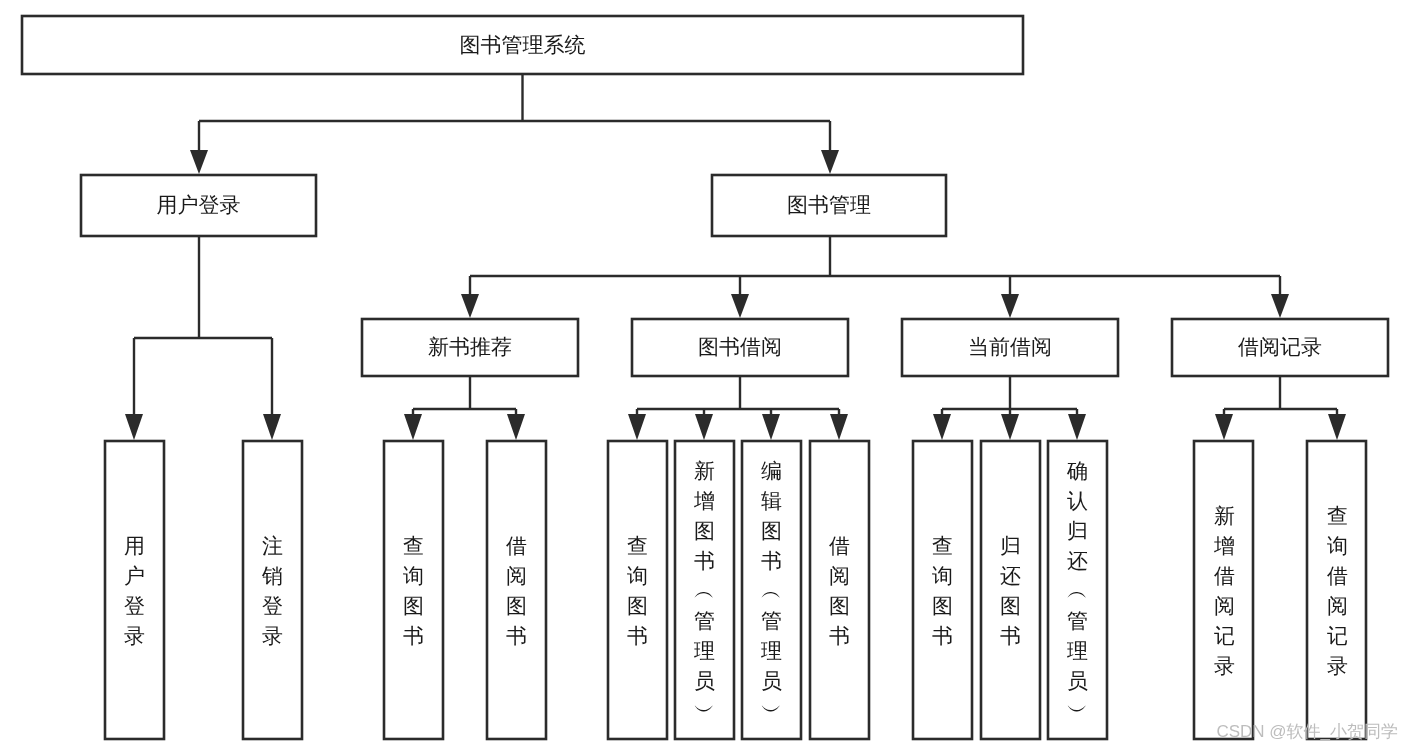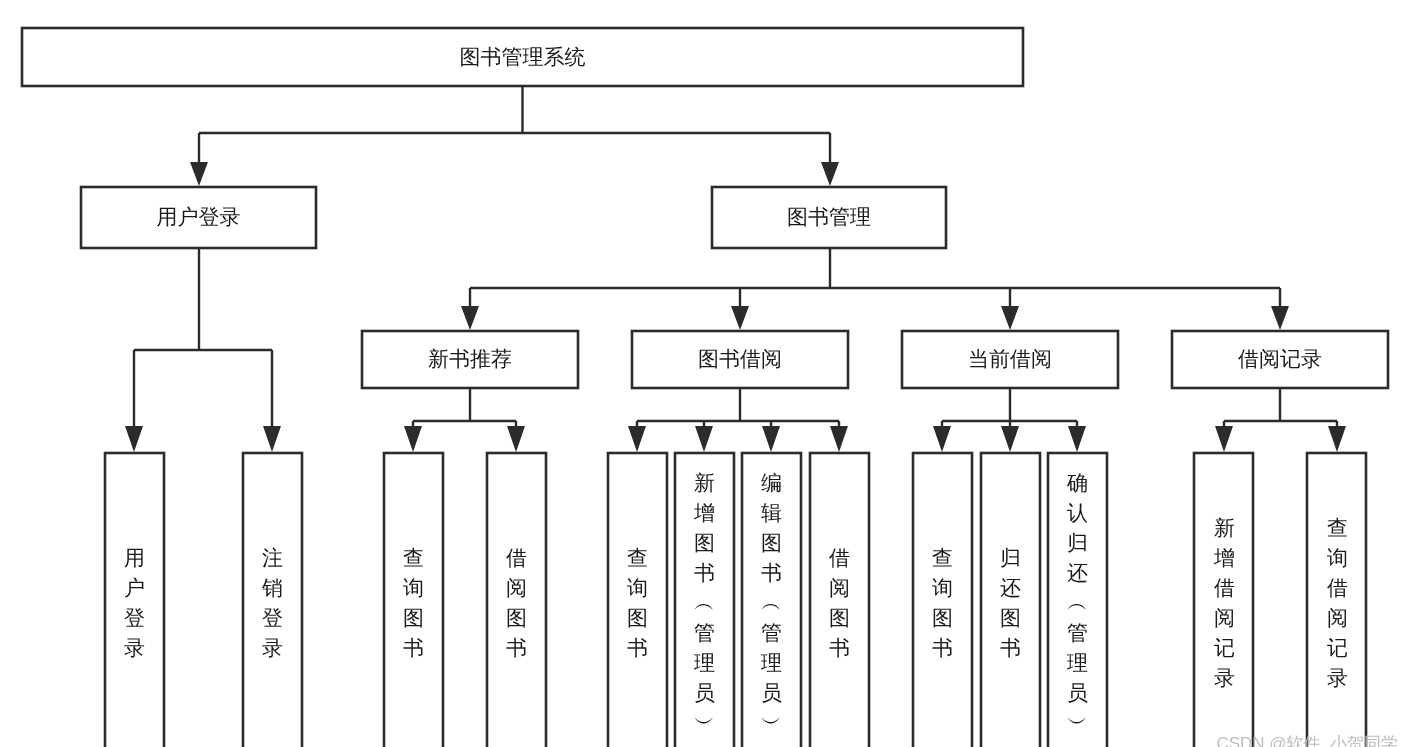--- a/index.html
+++ b/index.html
@@ -10,21 +10,21 @@
   body {
     width: 1405px;
     height: 747px;
     font-family: "Liberation Sans", "DejaVu Sans", sans-serif;
     overflow: hidden;
     position: relative;
   }
   #diagram-root {
     position: absolute;
     left: 0;
-    top: 16px;
+    top: 4px;
     width: 1405px;
     height: 565px;
   }
   .node-box {
     fill: #ffffff;
     stroke: #2b2b2b;
     stroke-width: 2.6;
   }
   .node-label {
     fill: #1a1a1a;

